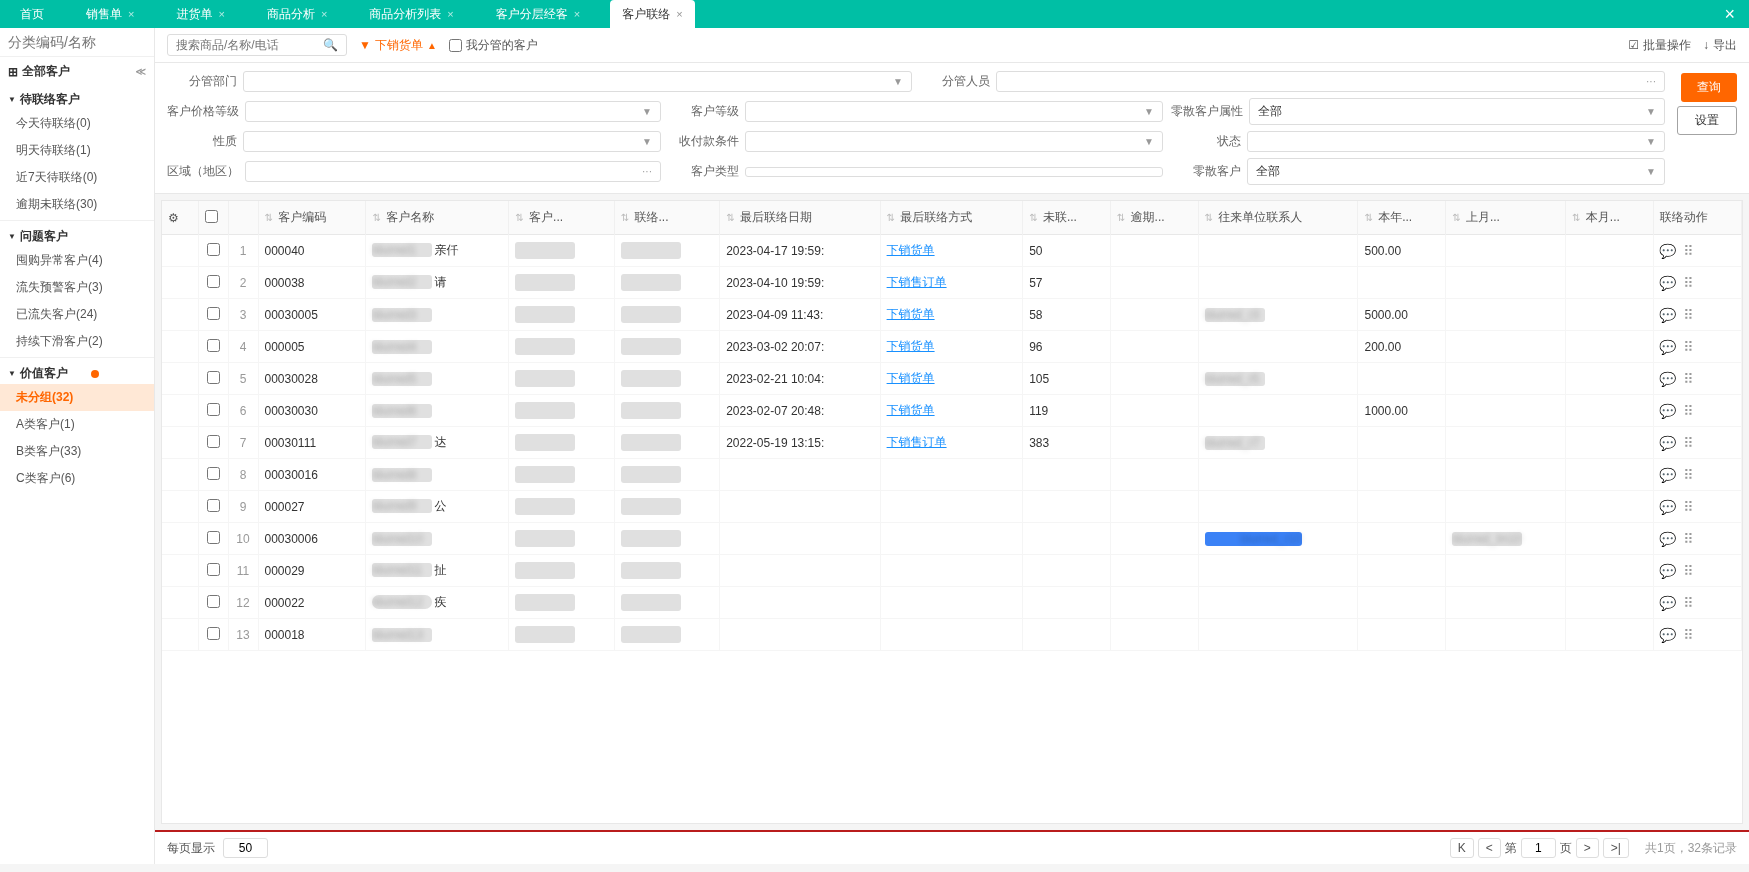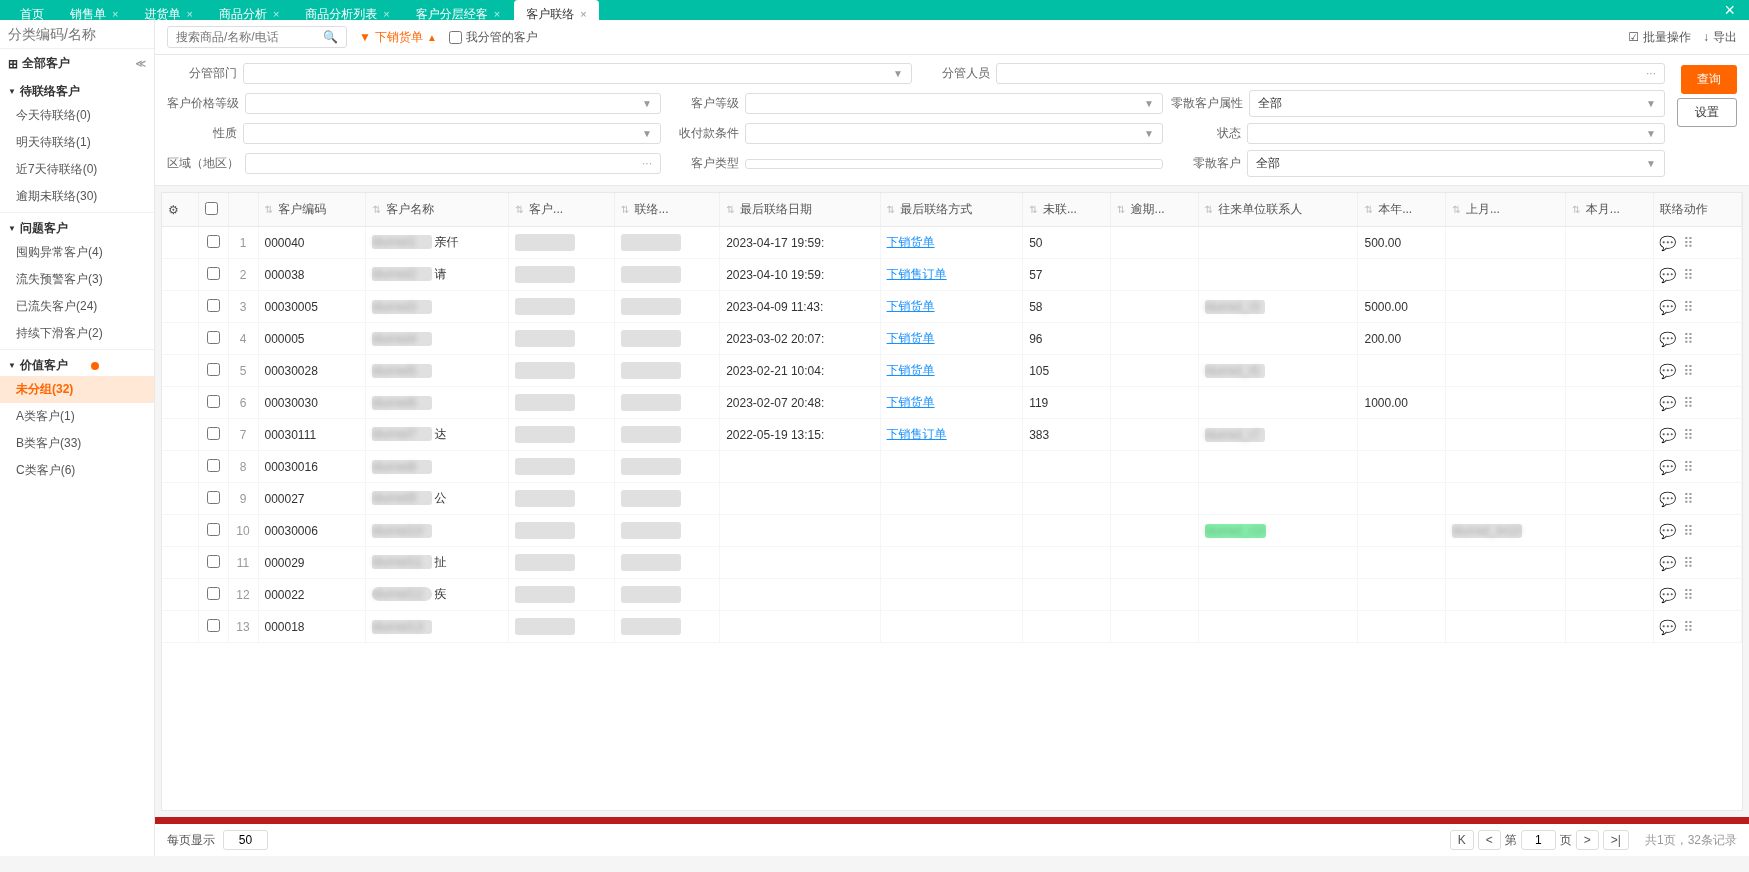--- a/index.html
+++ b/index.html
@@ -1,25 +1,25 @@
 <!DOCTYPE html>
 <html><head>
   <meta charset="utf-8">
   <style>
     * { box-sizing: border-box; margin: 0; padding: 0; font-family: 'Microsoft YaHei', Arial, sans-serif; font-size: 12px; }
     body { background: #f5f5f5; overflow: hidden; }
 
     
     .top-nav {
       display: flex;
-      align-items: flex-start;
+      align-items: center;
       background: #00bfa5;
-      height: 20px;
+      height: 28px;
       padding: 0 8px;
-      gap: 2px;
+      gap: 18px;
     }
     .nav-tab {
       display: flex;
       align-items: center;
       padding: 0 12px;
       height: 28px;
       border-radius: 4px 4px 0 0;
       cursor: pointer;
       color: #fff;
       font-size: 13px;
@@ -282,21 +282,21 @@
     .link-cell { color: #1890ff; cursor: pointer; text-decoration: underline; }
     .action-icons { display: flex; gap: 6px; align-items: center; }
     .action-icon { color: #999; cursor: pointer; font-size: 14px; }
 
     
     .table-footer {
       display: flex;
       align-items: center;
       padding: 6px 12px;
       background: #fff;
-      border-top: 7px solid #b91c1c;
+      border-top: 2px solid #b91c1c;
       font-size: 12px;
       color: #555;
       gap: 8px;
     }
     .per-page-label { color: #555; }
     .per-page-input {
       border: 1px solid #ddd;
       border-radius: 3px;
       padding: 2px 6px;
       width: 45px;
@@ -842,21 +842,21 @@
     <td class="checkbox-cell"><input type="checkbox" style=""></td>
     <td class="row-num">10</td>
     <td>00030006</td>
     <td><span style="color:transparent;text-shadow:0 0 5px rgba(0,0,0,0.25);background:#e0e0e0;border-radius:3px;display:inline-block;min-width:60px;">blurred10</span></td>
     <td><span style="color:transparent;text-shadow:0 0 5px rgba(0,0,0,0.25);background:#e0e0e0;border-radius:3px;display:inline-block;min-width:60px;">　　</span></td>
     <td><span style="color:transparent;text-shadow:0 0 5px rgba(0,0,0,0.25);background:#e0e0e0;border-radius:3px;display:inline-block;min-width:60px;">　　　</span></td>
     <td></td>
     <td></td>
     <td></td>
     <td></td>
-    <td><span style="color:transparent;text-shadow:0 0 5px rgba(0,0,0,0.25);background:#86efac;border-radius:3px;display:inline-block;min-width:60px;">blurred_r10</span></td>
+    <td><span style="color:transparent;text-shadow:0 0 5px rgba(0,0,0,0.25);background:#3b82f6;border-radius:3px;display:inline-block;min-width:60px;padding-left:36px;">blurred_r10</span></td>
     <td></td>
     <td><span style="color:transparent;text-shadow:0 0 5px rgba(0,0,0,0.25);background:#e0e0e0;border-radius:3px;display:inline-block;min-width:60px;">blurred_lm10</span></td>
     <td></td>
     <td>
       <div class="action-icons">
         <span class="action-icon">💬</span>
         <span class="action-icon">⠿</span>
       </div>
     </td>
   </tr>

